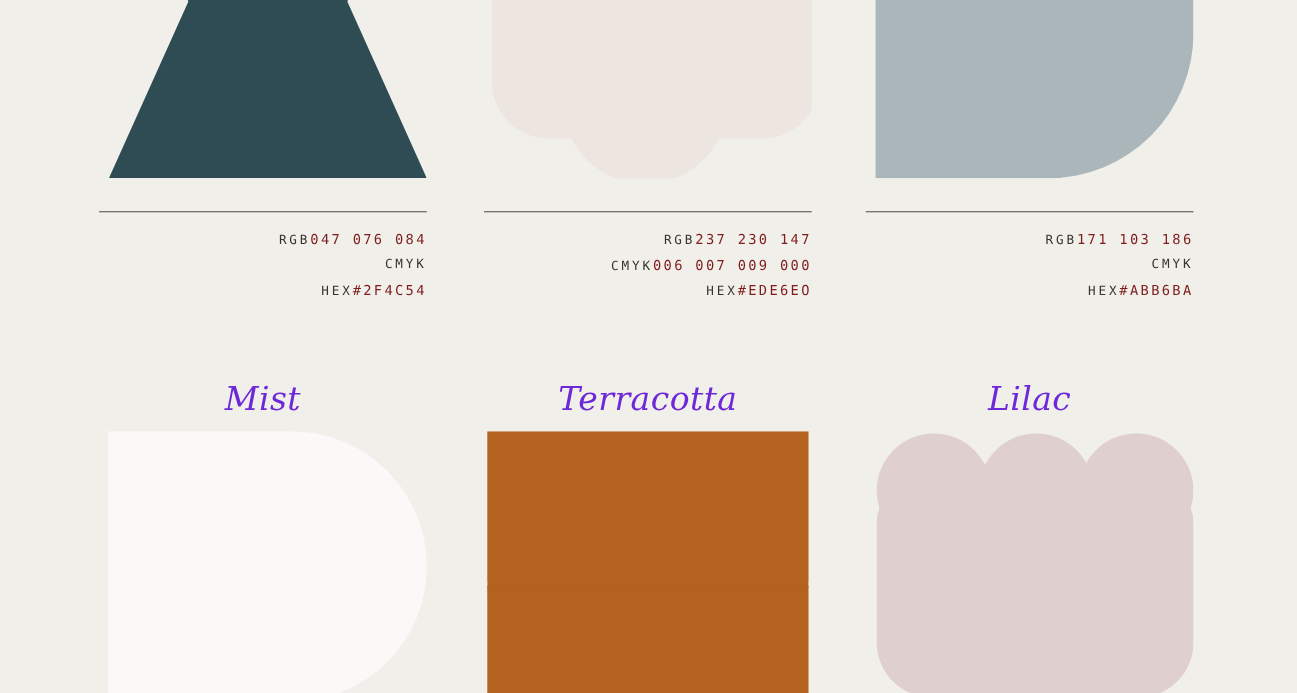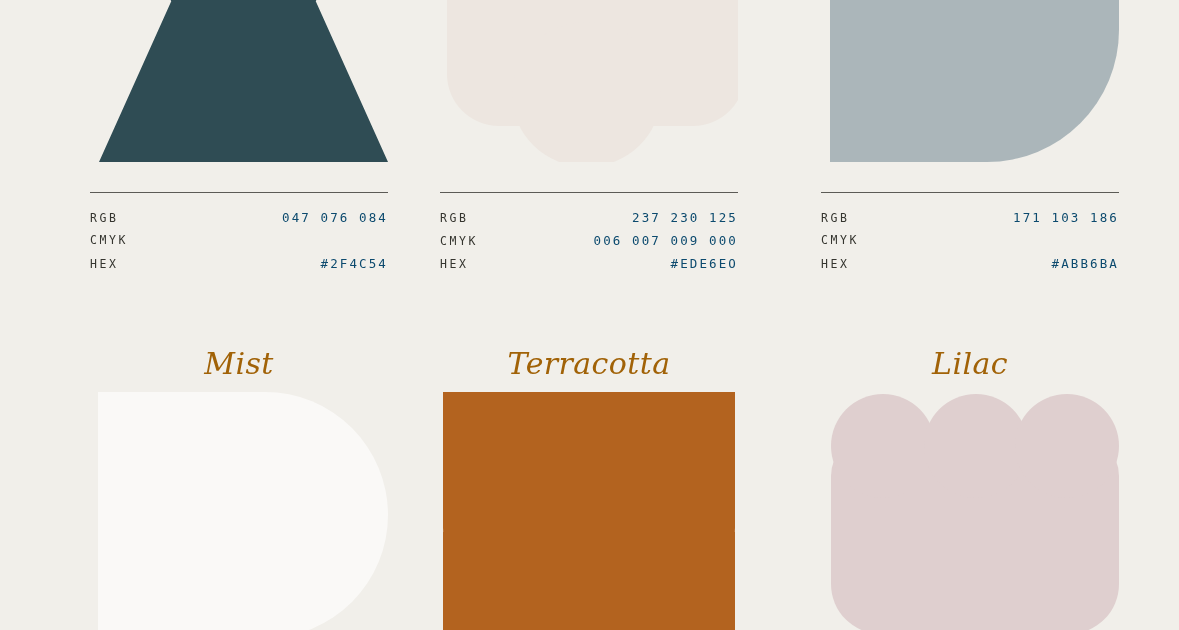--- a/index.html
+++ b/index.html
@@ -22,21 +22,21 @@
     background: #f1efea;
   }
 
   
   .col {
     position: absolute;
     width: 298px;
   }
   .col-1 { left: 90px; }
   .col-2 { left: 440px; }
-  .col-3 { left: 821px; text-align: right; }
+  .col-3 { left: 787px; text-align: right; }
 
   
   .row1 {
     position: absolute;
     top: 0;
     height: 162px;
   }
   .swatch-area {
     position: relative;
     width: 298px;
@@ -105,58 +105,57 @@
 
   
   .specs {
     position: absolute;
     top: 206px;
     left: 0;
     width: 298px;
   }
   .spec-row {
     display: flex;
-    justify-content: space-between;
+    justify-content: flex-end;
     align-items: baseline;
     height: 23px;
     line-height: 23px;
-    gap: 48px;
   }
   .spec-key {
     font-family: "DejaVu Sans Mono", "Liberation Mono", monospace;
     font-size: 11.5px;
     letter-spacing: 2.6px;
     color: #35352f;
     white-space: nowrap;
   }
   .spec-val {
     font-family: "DejaVu Sans Mono", "Liberation Mono", monospace;
     font-size: 12.5px;
     letter-spacing: 2.1px;
-    color: #0c4a6e;
+    color: #7f1d1d;
     white-space: nowrap;
     font-weight: 500;
   }
 
   
   .name-band {
     position: absolute;
     top: 336px;
     height: 54px;
     width: 298px;
     display: flex;
     align-items: center;
     justify-content: center;
   }
   .color-name {
     font-family: "DejaVu Serif", "Liberation Serif", serif;
     font-style: italic;
     font-size: 30px;
     letter-spacing: .4px;
-    color: #a16207;
+    color: #6d28d9;
     white-space: nowrap;
   }
 
   
   .row2 {
     position: absolute;
     top: 392px;
     height: 238px;
   }
   .swatch-area2 {
@@ -257,21 +256,21 @@
     <div class="swatch-area">
       <div class="shape-cream-top"></div>
       <div class="shape-cream-lobe"></div>
     </div>
   </div>
   <div class="col col-2">
     <div class="rule"></div>
     <div class="specs">
       <div class="spec-row">
         <span class="spec-key">RGB</span>
-        <span class="spec-val">237 230 125</span>
+        <span class="spec-val">237 230 147</span>
       </div>
       <div class="spec-row">
         <span class="spec-key">CMYK</span>
         <span class="spec-val">006 007 009 000</span>
       </div>
       <div class="spec-row">
         <span class="spec-key">HEX</span>
         <span class="spec-val">#EDE6EO</span>
       </div>
     </div>

